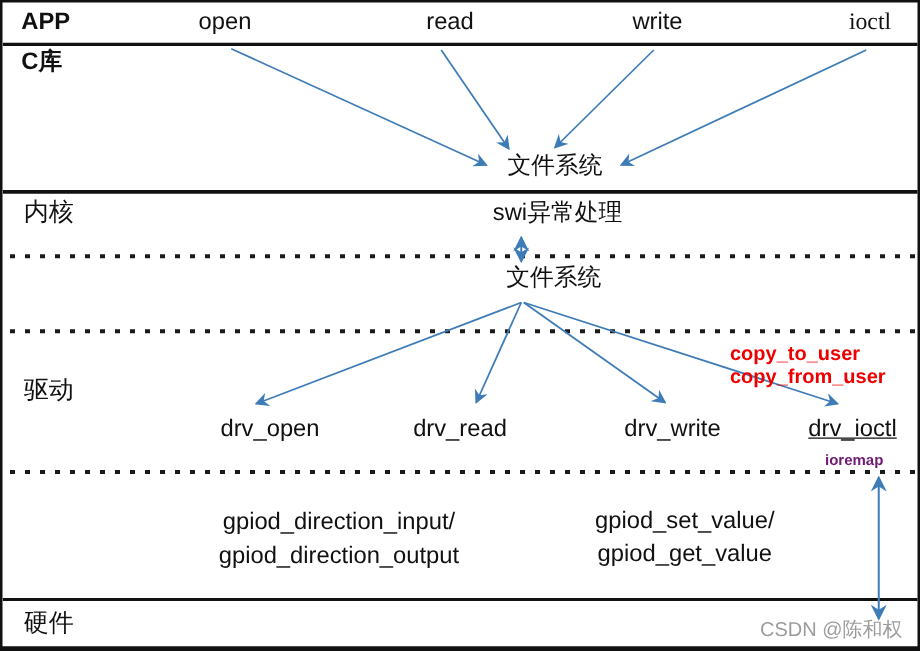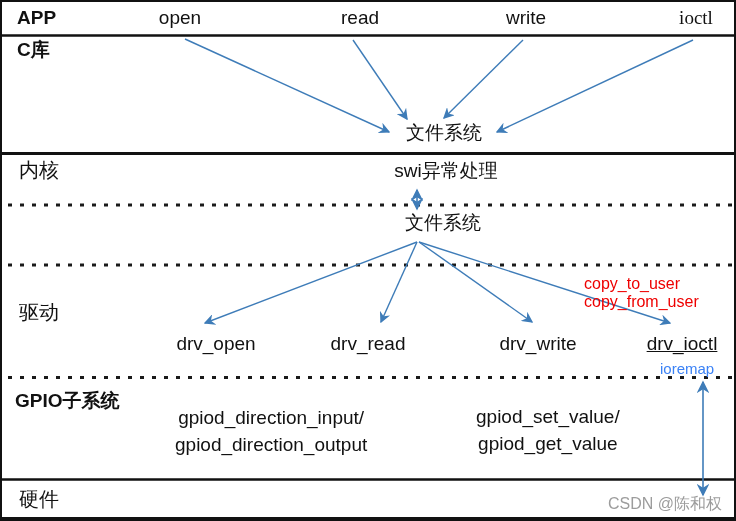--- a/index.html
+++ b/index.html
@@ -12,22 +12,22 @@
     border-bottom-width:4px;
     font-family:"Liberation Sans","DejaVu Sans",sans-serif;
     color:#111111;
     overflow:hidden;
   }
   .lines{position:absolute;left:0;top:0;width:736px;height:521px;pointer-events:none;}
   .lbl{position:absolute;white-space:nowrap;font-size:19px;line-height:21px;}
   .ctr{transform:translateX(-50%);}
   .bold{font-weight:bold;}
   .cn{font-size:20px;}
-  .red{color:#ee0000;font-weight:normal;font-size:16px;line-height:18px;}
-  .red-small{color:#3b82f6;font-weight:normal;font-size:15px;}
+  .red{color:#ee0000;font-weight:bold;font-size:16px;line-height:18px;}
+  .red-small{color:#701a75;font-weight:bold;font-size:12px;}
   .mono2{line-height:27px;text-align:center;}
   .watermark{position:absolute;right:12px;top:492px;color:#9c9c9c;font-size:16px;}
 </style>
 </head>
 <body>
 
 <div class="stage">
 
   <svg class="lines" viewBox="0 0 736 521" xmlns="http://www.w3.org/2000/svg">
     <defs>
@@ -74,21 +74,20 @@
 
   <div class="lbl cn" style="left:17px;top:300px;">驱动</div>
   <div class="lbl red" style="left:582px;top:273px;">copy_to_user</div>
   <div class="lbl ctr" style="left:214px;top:331px;">drv_open</div>
   <div class="lbl red" style="left:582px;top:291px;">copy_from_user</div>
   <div class="lbl ctr" style="left:366px;top:331px;">drv_read</div>
   <div class="lbl ctr" style="left:536px;top:331px;">drv_write</div>
   <div class="lbl ctr" style="left:680px;top:331px;text-decoration:underline;">drv_ioctl</div>
   <div class="lbl red-small" style="left:658px;top:356px;">ioremap</div>
 
-  <div class="lbl bold" style="left:13px;top:388px;">GPIO子系统</div>
   <div class="lbl mono2" style="left:173px;top:402px;">
     <div>gpiod_direction_input/</div>
     <div>gpiod_direction_output</div>
   </div>
   <div class="lbl mono2" style="left:474px;top:401px;">
     <div>gpiod_set_value/</div>
     <div>gpiod_get_value</div>
   </div>
 
   <div class="lbl cn" style="left:17px;top:487px;">硬件</div>

